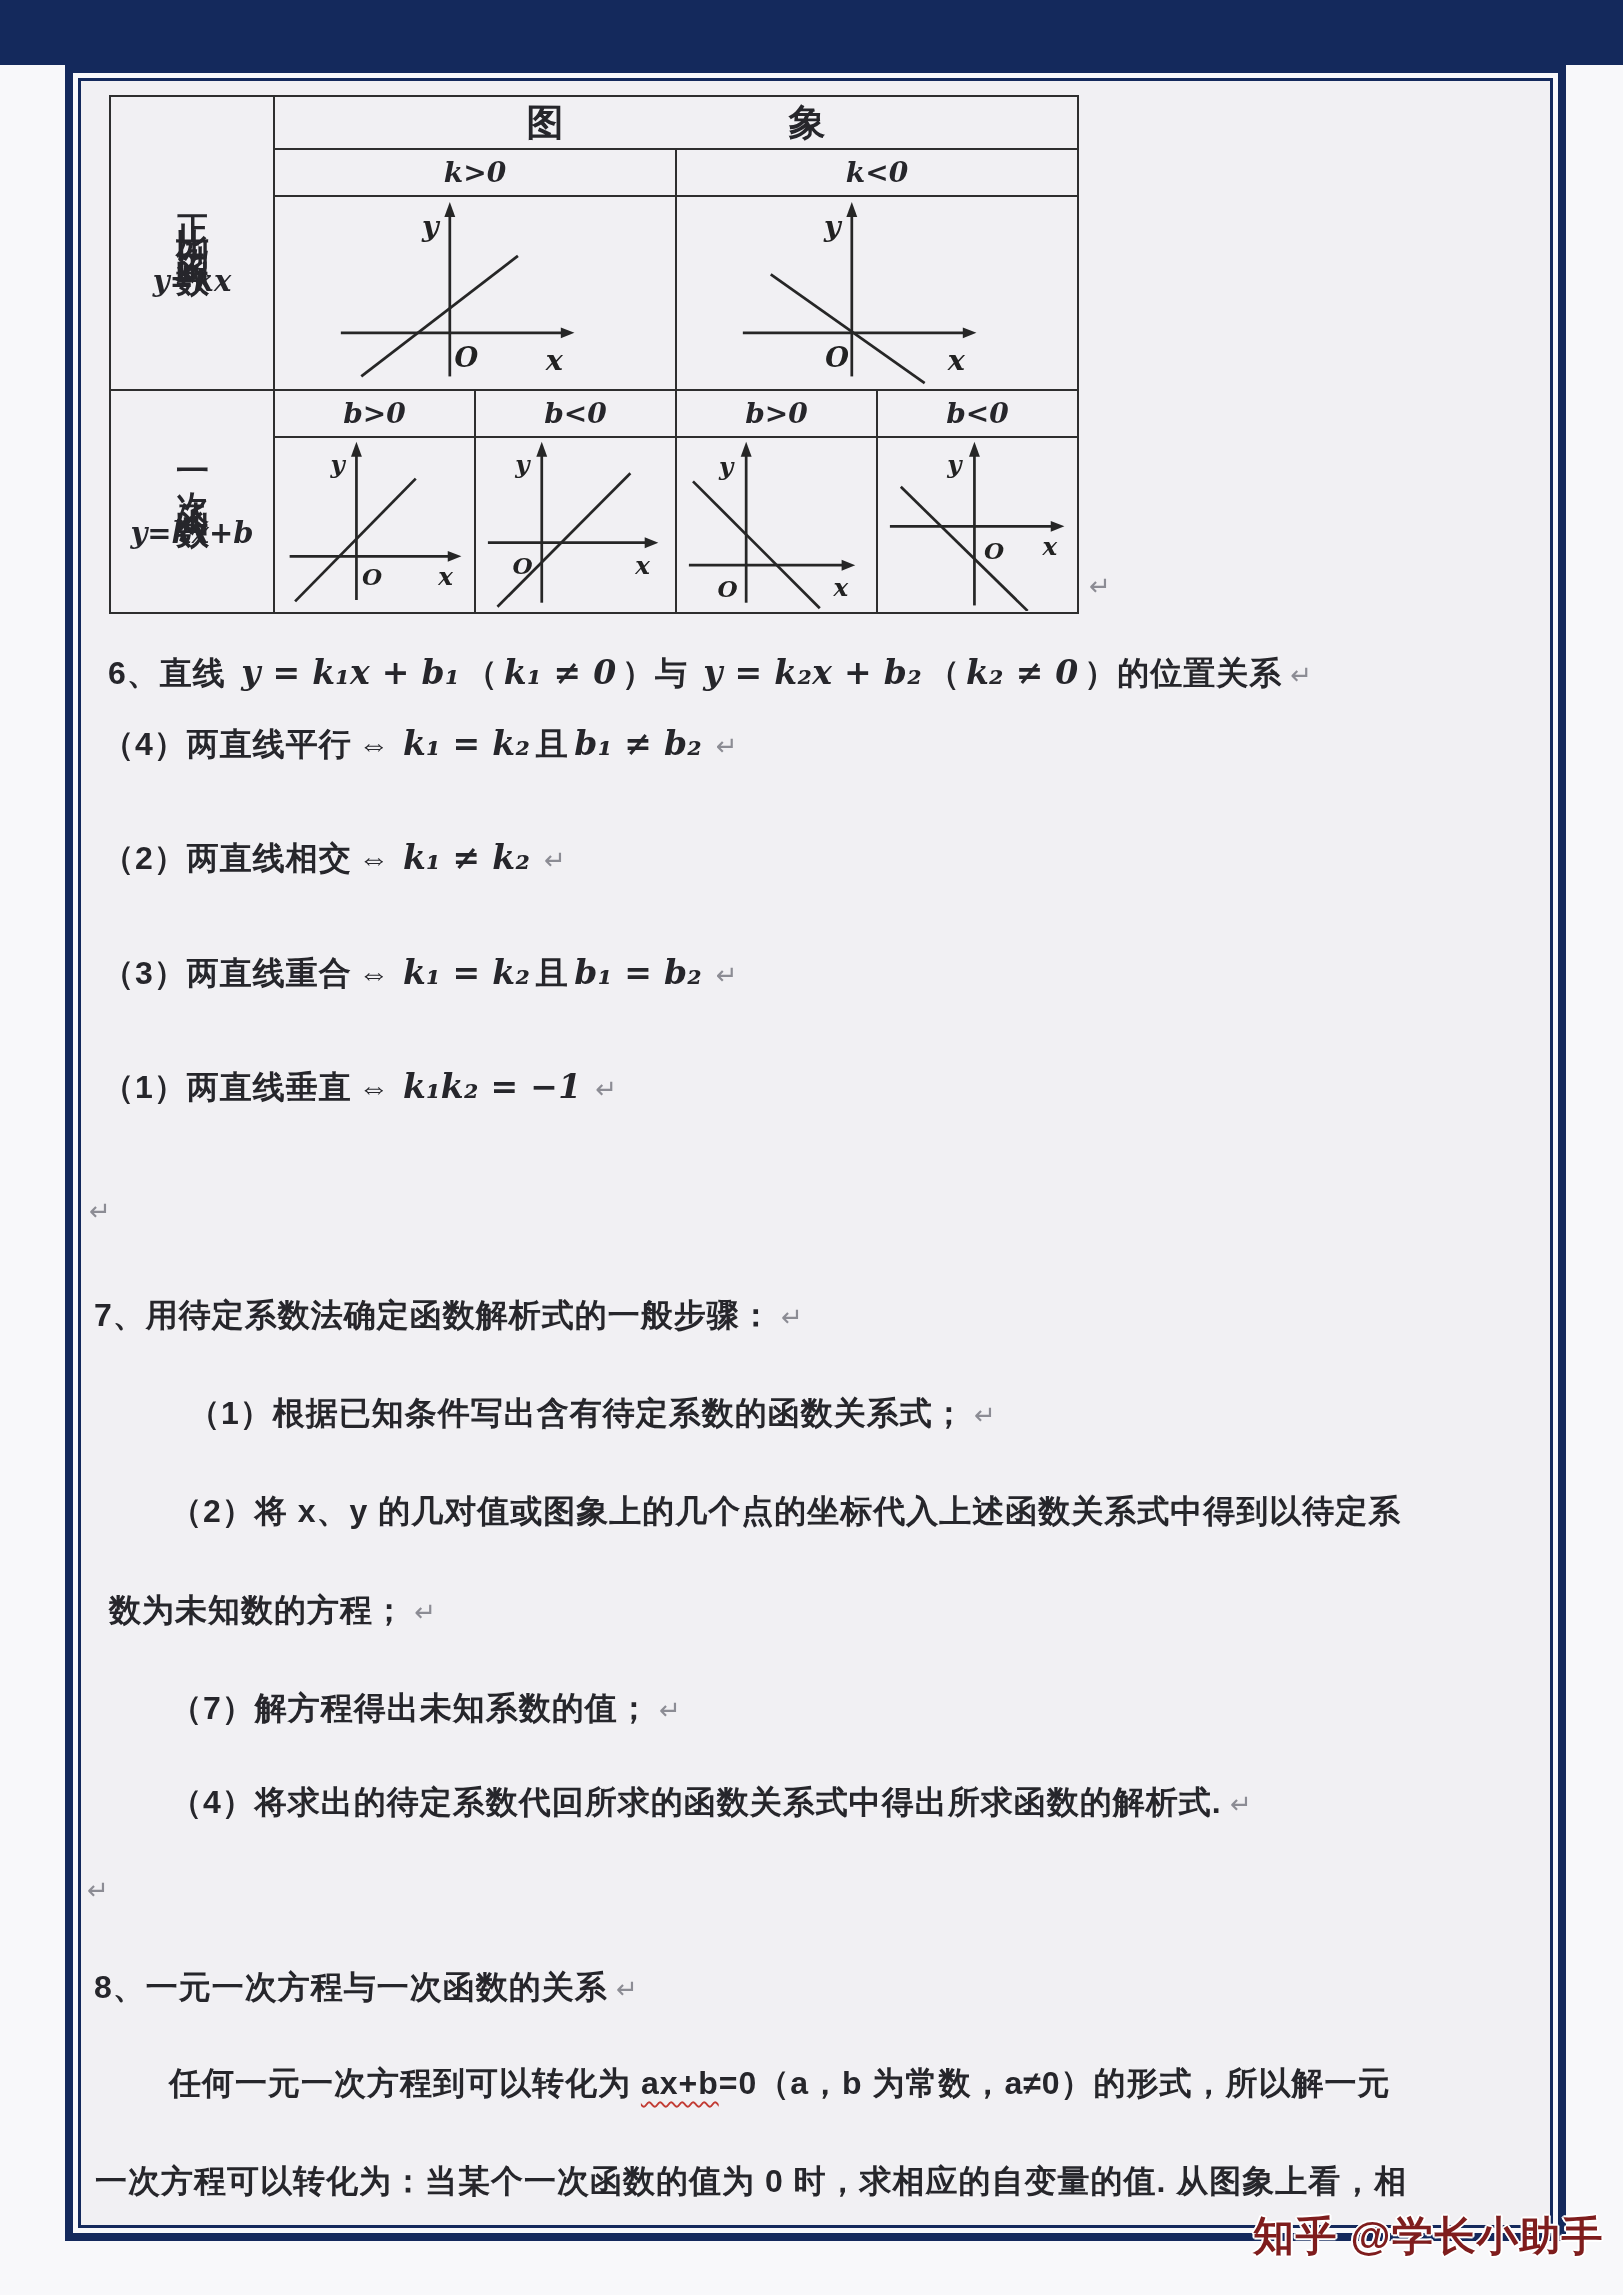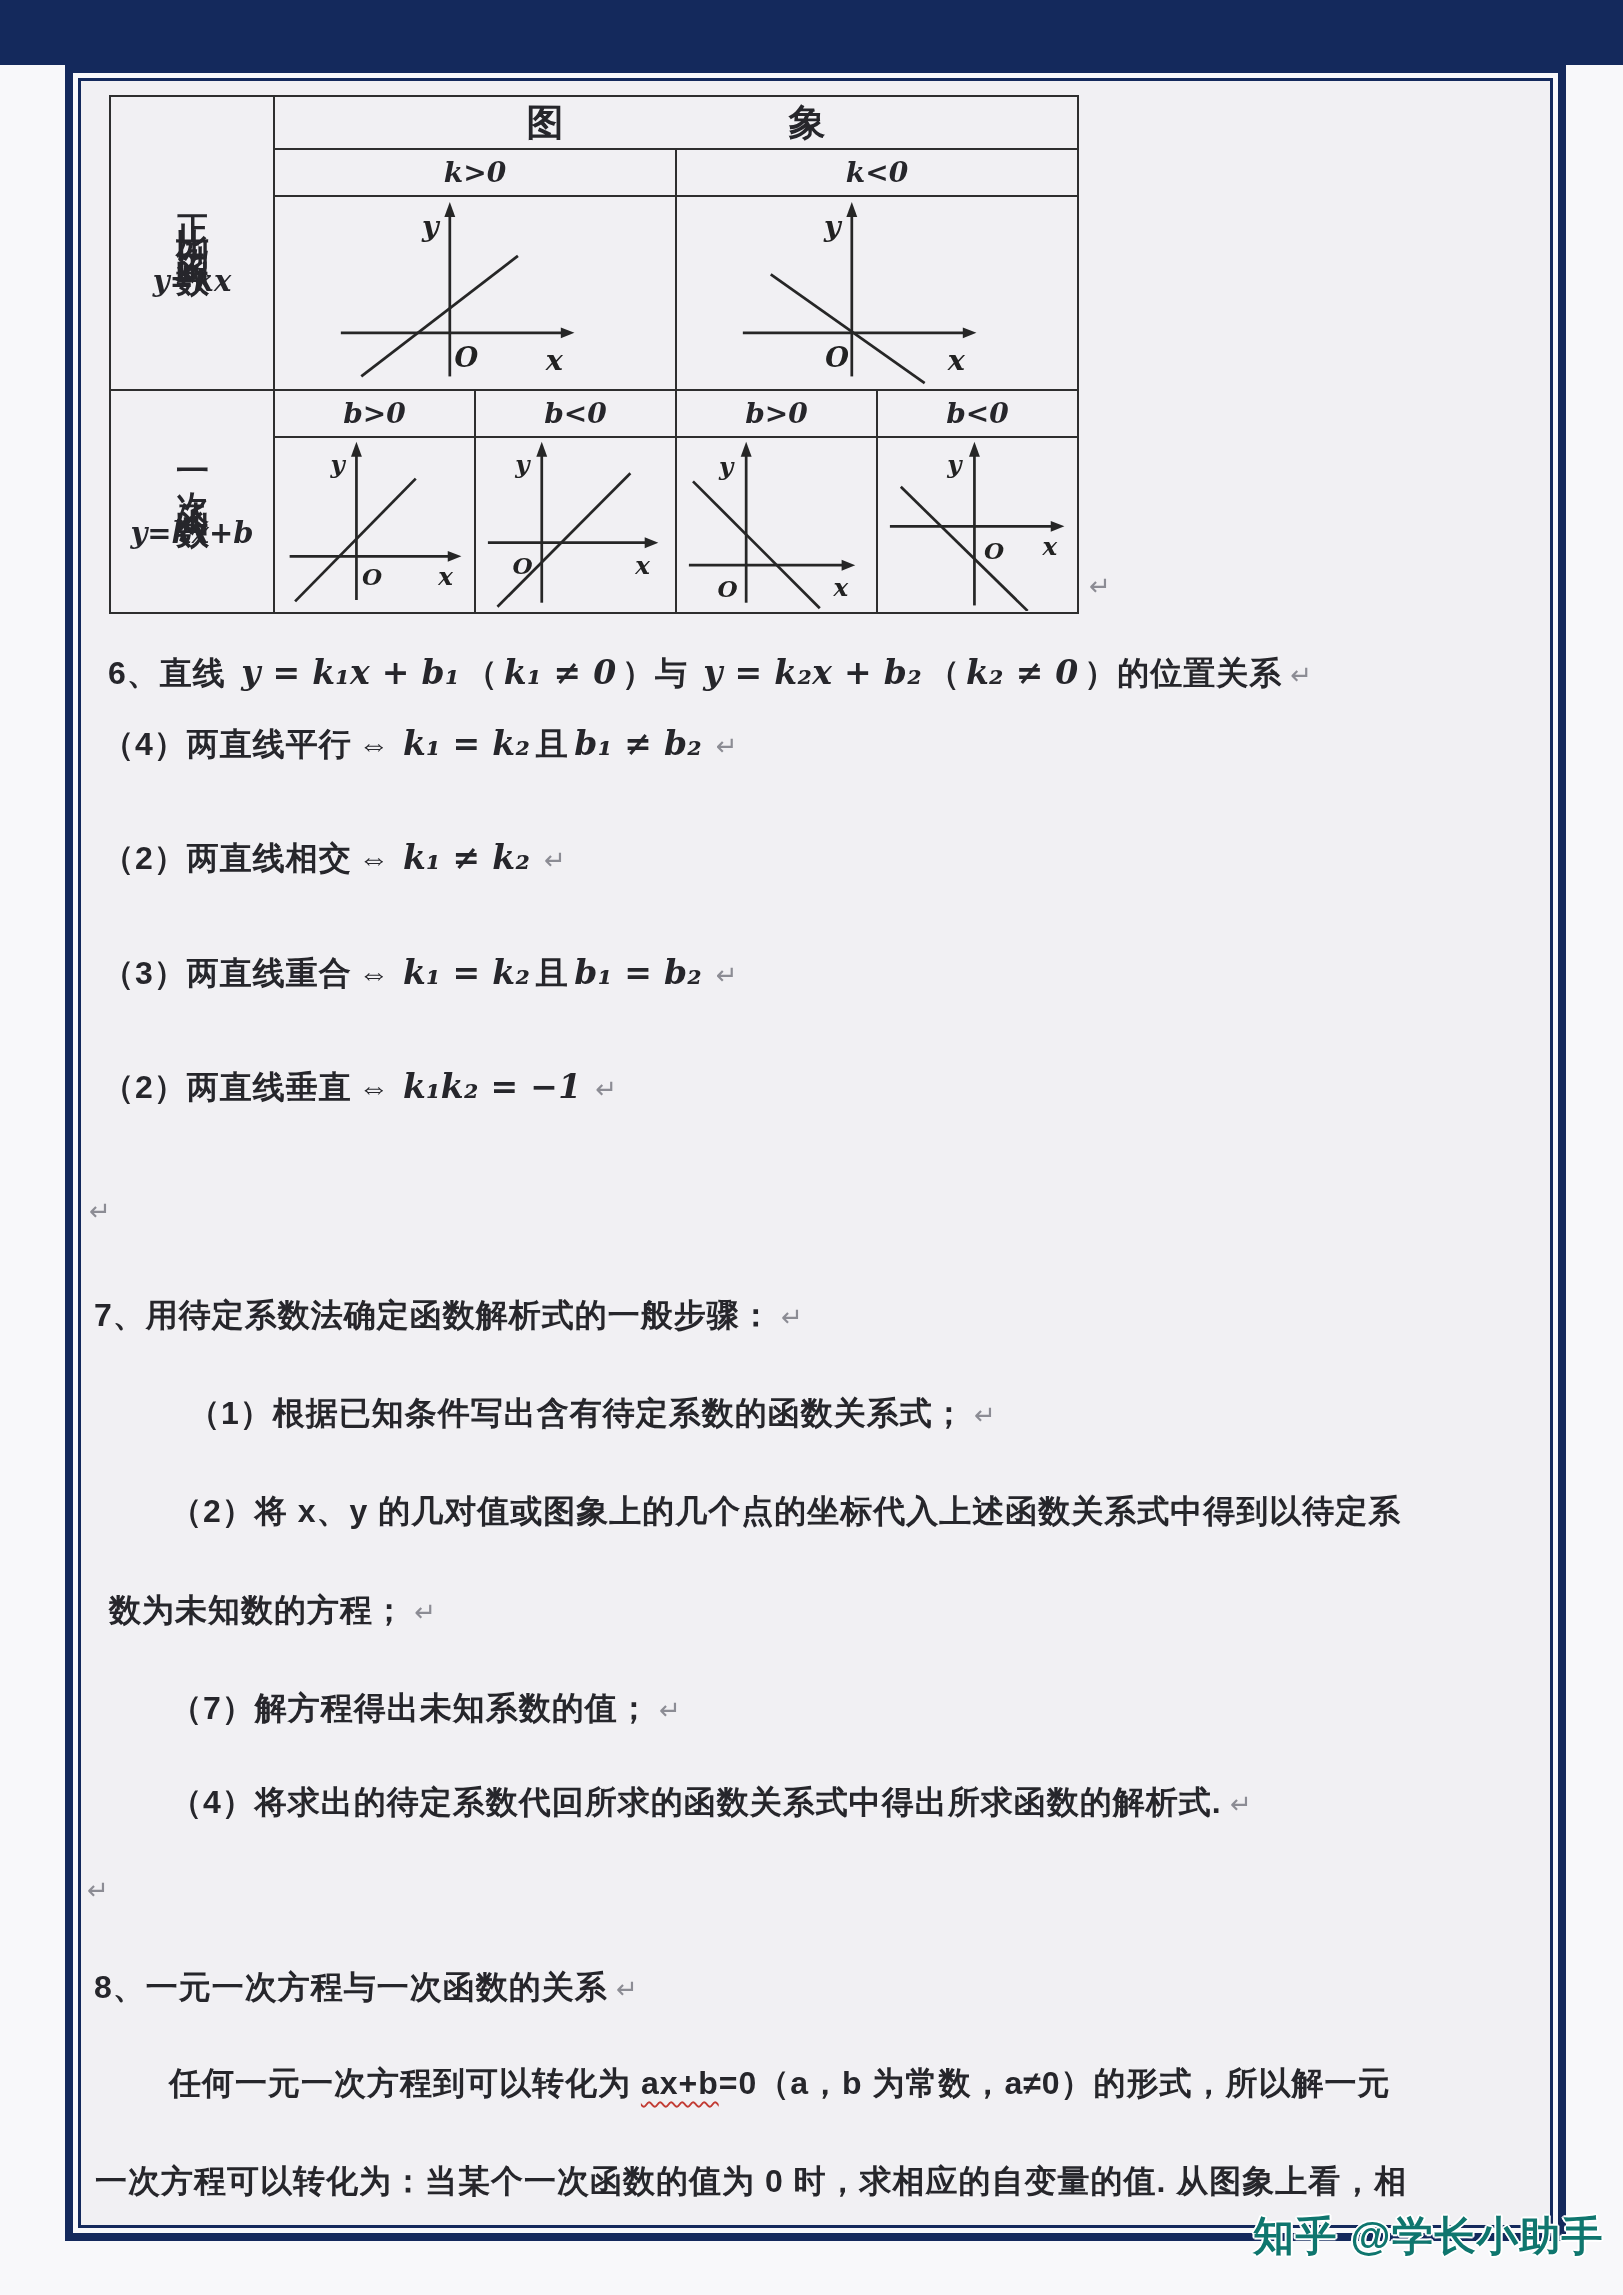--- a/index.html
+++ b/index.html
@@ -35,21 +35,21 @@
   .math{font-family:"DejaVu Serif",serif;font-style:italic;font-weight:600;
         font-size:33px;letter-spacing:0.3px;margin:0 5.5px;}
   .sym{margin:0 6.8px;font-weight:400;font-size:31px;}
   .ret{color:#8c8c94;font-size:26px;font-weight:400;margin-left:8.2px;
        font-family:"DejaVu Sans",sans-serif;}
   .ret-abs{position:absolute;color:#8c8c94;font-size:26px;font-weight:400;
            font-family:"DejaVu Sans",sans-serif;}
   .wavy{text-decoration:underline wavy #c23b33 2px;text-underline-offset:6.8px;}
 
   .watermark{position:absolute;right:19px;top:2209px;z-index:10;font-size:41px;font-weight:700;
-             color:#0f766e;letter-spacing:1.4px;
+             color:#7f1d1d;letter-spacing:1.4px;
              text-shadow:1.4px 1.4px 0 #fff,-1.4px -1.4px 0 #fff,1.4px -1.4px 0 #fff,-1.4px 1.4px 0 #fff,
                          0 2px 0 #fff,0 -2px 0 #fff,2px 0 0 #fff,-2px 0 0 #fff;}
 </style>
 </head>
 <body>
 
 <div class="canvas">
   <div class="top-band"></div>
   <div class="frame-outer"></div>
   <div class="frame-inner"></div>
@@ -186,21 +186,21 @@
 
     <p class="line" style="left:102px;top:837px;">
       <span>（2）两直线相交</span><span class="sym">⇔</span><span class="math">k₁ ≠ k₂</span><span class="ret">↵</span>
     </p>
 
     <p class="line" style="left:102px;top:952px;">
       <span>（3）两直线重合</span><span class="sym">⇔</span><span class="math">k₁ = k₂</span><span>且</span><span class="math">b₁ = b₂</span><span class="ret">↵</span>
     </p>
 
     <p class="line" style="left:102px;top:1066px;">
-      <span>（2）两直线垂直</span><span class="sym">⇔</span><span class="math">k₁k₂ = −1</span><span class="ret">↵</span>
+      <span>（1）两直线垂直</span><span class="sym">⇔</span><span class="math">k₁k₂ = −1</span><span class="ret">↵</span>
     </p>
 
     <span class="ret-abs" style="left:89px;top:1196px;">↵</span>
 
     <p class="line" style="left:94px;top:1294px;">
       <span>7、用待定系数法确定函数解析式的一般步骤：</span><span class="ret">↵</span>
     </p>
 
     <p class="line" style="left:188px;top:1392px;">
       <span>（1）根据已知条件写出含有待定系数的函数关系式；</span><span class="ret">↵</span>

